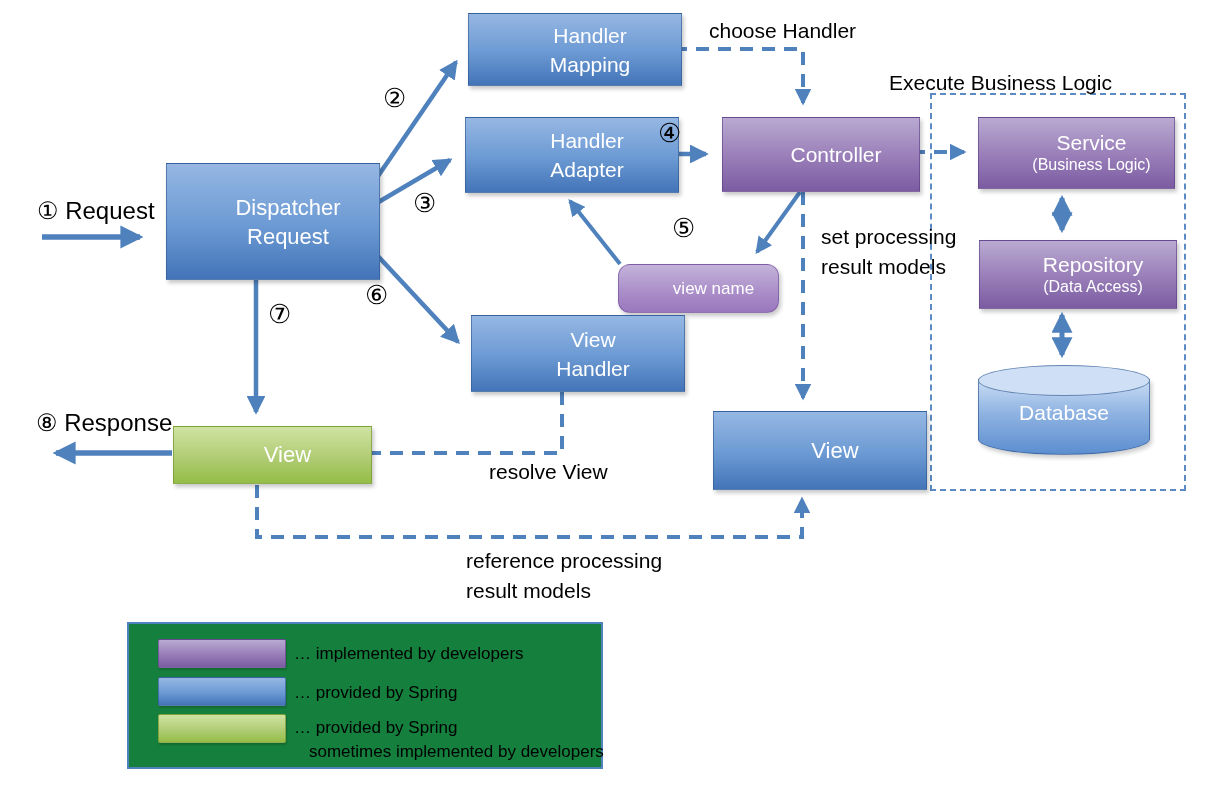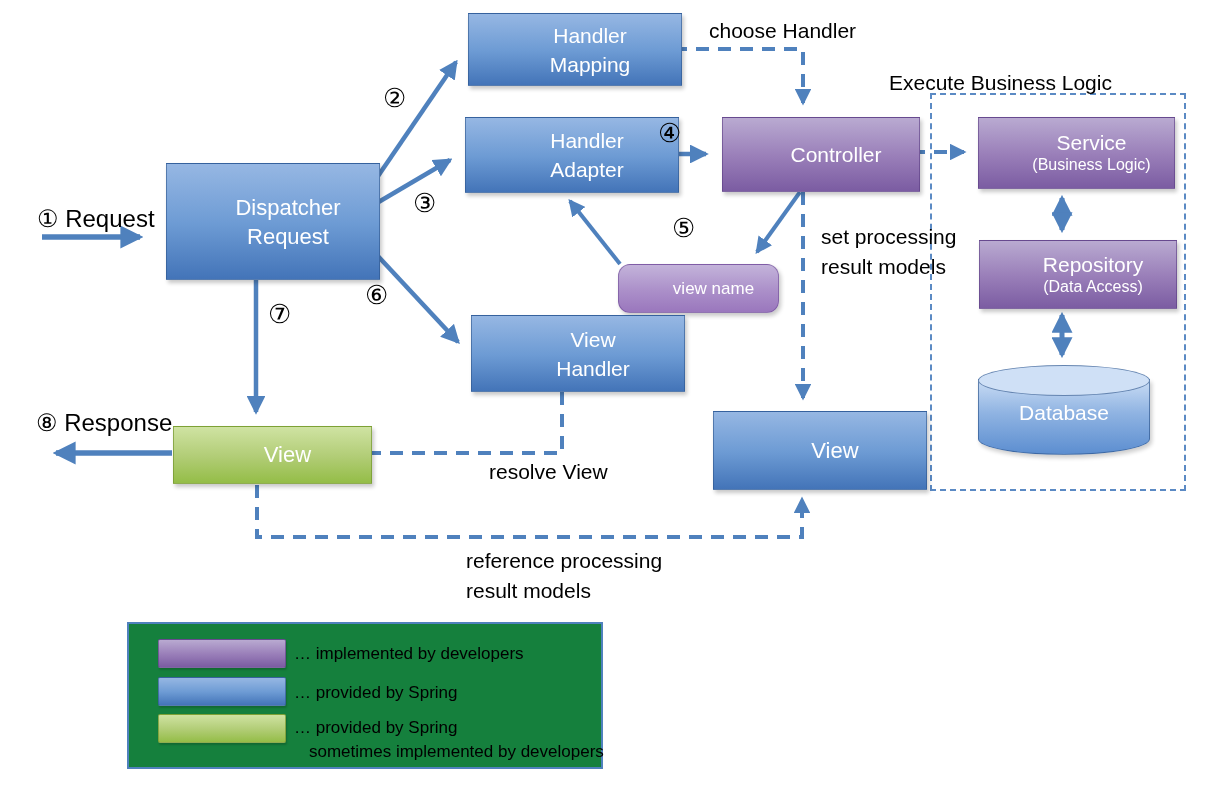--- a/index.html
+++ b/index.html
@@ -116,21 +116,21 @@
     <div class="f21">Repository</div>
     <div class="sub">(Data Access)</div>
   </div>
 
   <div class="dbwrap" style="left:978px;top:365px;width:172px;height:90px;">
     <div class="db-body"></div>
     <div class="db-top"></div>
     <div class="db-label">Database</div>
   </div>
 
-  <div class="ann big" style="left:37px;top:204px;text-align:center;">① Request</div>
+  <div class="ann big" style="left:37px;top:196px;text-align:center;">① Request</div>
   <div class="ann big" style="left:36px;top:408px;">⑧ Response</div>
   <div class="ann" style="left:709px;top:16px;">choose Handler</div>
   <div class="ann" style="left:889px;top:68px;">Execute Business Logic</div>
   <div class="ann" style="left:821px;top:222px;">
     <div>set processing</div>
     <div>result models</div>
   </div>
   <div class="ann" style="left:489px;top:457px;">resolve View</div>
   <div class="ann" style="left:466px;top:546px;">
     <div>reference processing</div>

